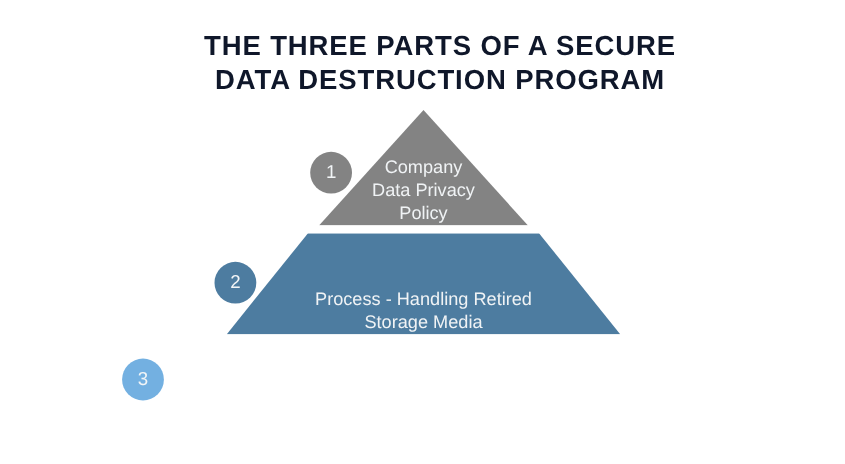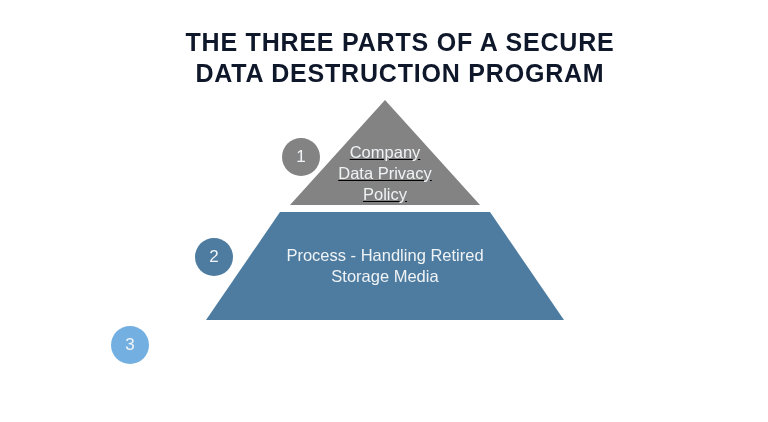--- a/index.html
+++ b/index.html
@@ -36,29 +36,28 @@
     line-height: 21px;
     text-align: center;
     white-space: pre-line;
   }
 
   .level-1 {
     left: 290px; top: 100px;
     width: 190px; height: 105px;
     clip-path: polygon(50% 0, 100% 100%, 0 100%);
     align-items: center;
-    text-decoration: underline;
   }
   .level-1 .label { padding-top: 41px; }
 
   .level-2 {
     left: 206px; top: 212px;
-    width: 358px; height: 108px;
+    width: 358px; height: 92px;
     clip-path: polygon(74px 0, calc(100% - 74px) 0, 100% 100%, 0 100%);
-    align-items: center;
+    align-items: flex-end;
   }
 
   .level-3 {
     left: 128px; top: 302px;
     width: 514px; height: 86px;
     clip-path: polygon(71px 0, calc(100% - 71px) 0, 100% 100%, 0 100%);
     align-items: center;
   }
 
   .badge {

